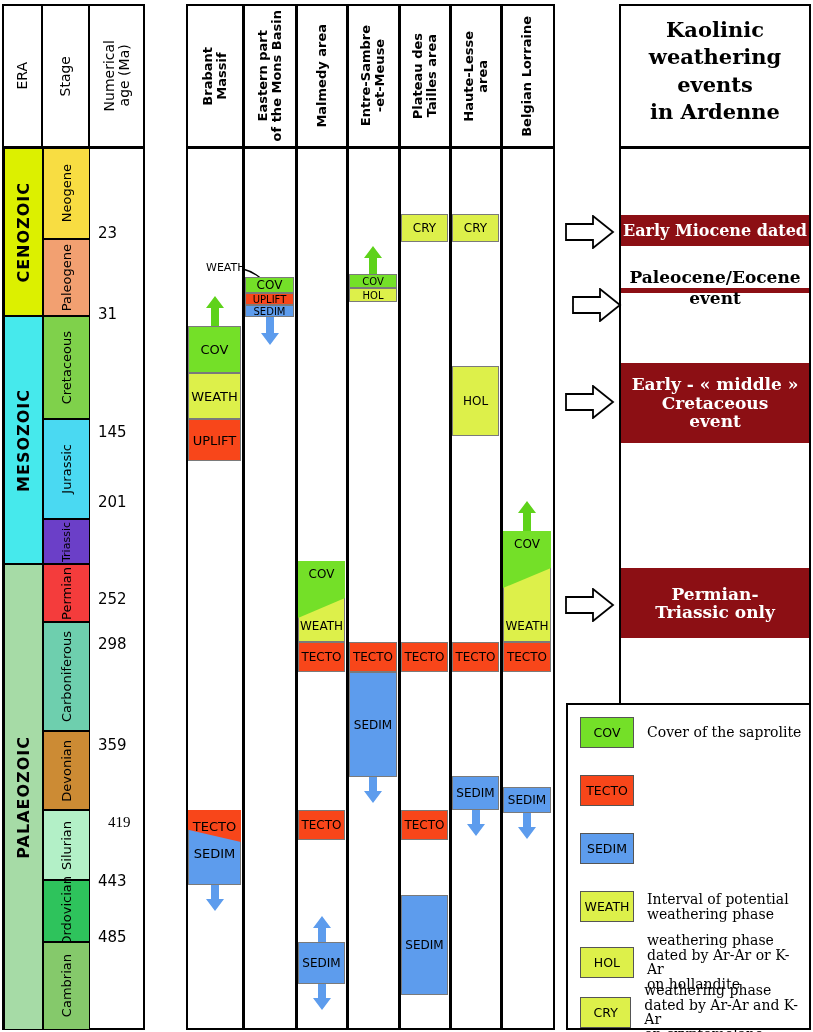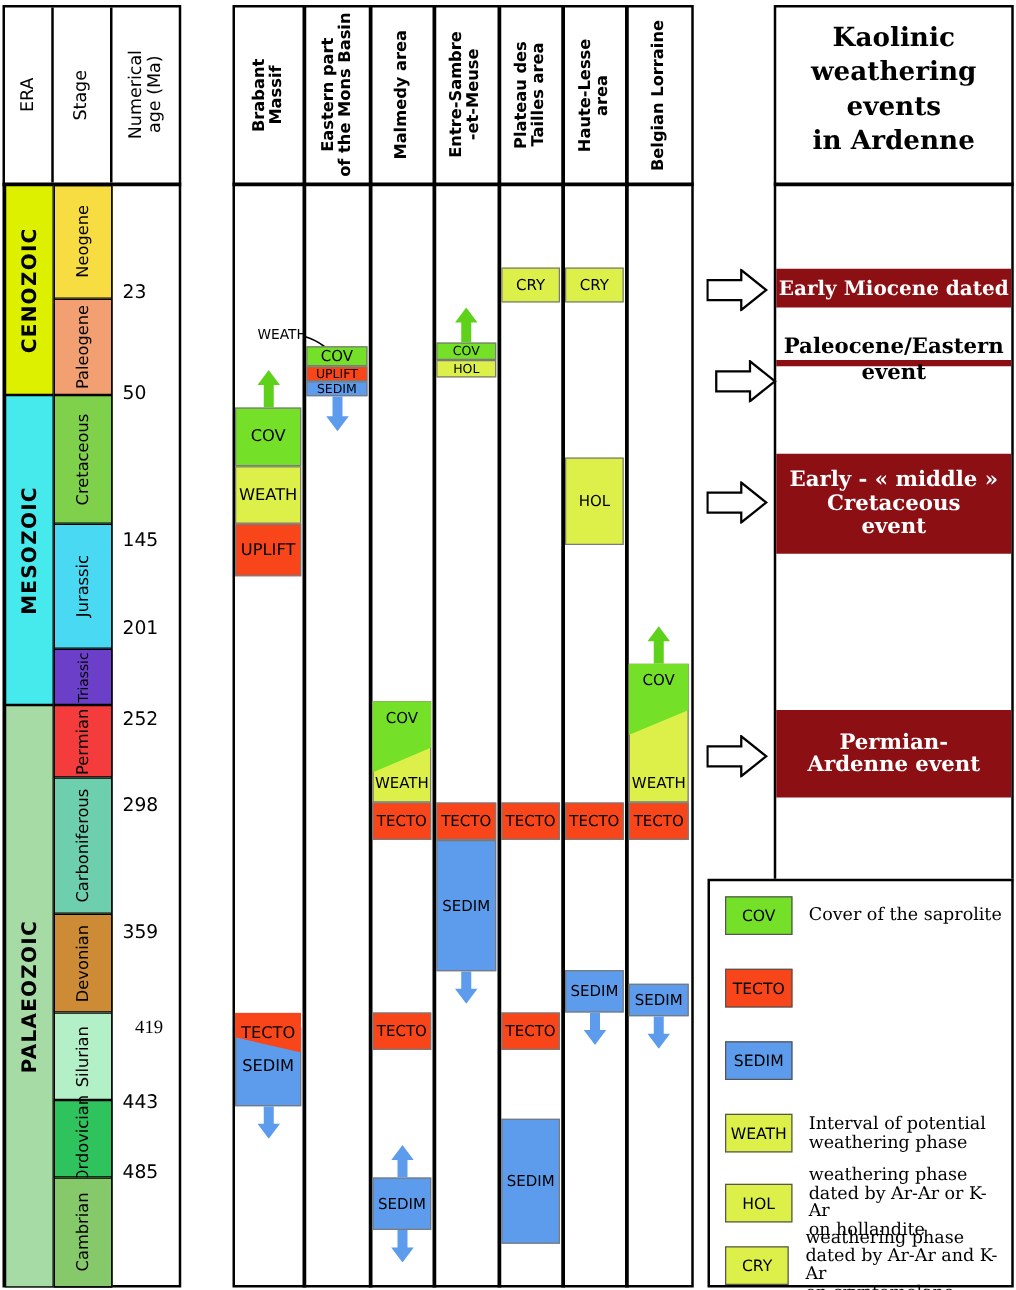--- a/index.html
+++ b/index.html
@@ -110,24 +110,24 @@
     <div class="stagecell" style="left:43px;top:880px;width:47px;height:62px;background:#2ec35c;">
       <span class="stagelab" style="font-size:13px;">Ordovician</span>
     </div>
     <div class="stagecell" style="left:43px;top:942px;width:47px;height:88px;background:#85c96b;">
       <span class="stagelab" style="font-size:13px;">Cambrian</span>
     </div>
     <div style="left:43px;top:148px;width:47px;height:882px;border:1px solid #000;box-sizing:border-box;position:absolute;pointer-events:none;"></div>
   </div>
 <div id="age-layer">
     <div class="agetick" style="left:98px;top:224px;">23</div>
-    <div class="agetick" style="left:98px;top:305px;">50</div>
+    <div class="agetick" style="left:98px;top:305px;">31</div>
     <div class="agetick" style="left:98px;top:423px;">145</div>
     <div class="agetick" style="left:98px;top:493px;">201</div>
-    <div class="agetick" style="left:98px;top:566px;text-align:center;">252</div>
+    <div class="agetick" style="left:98px;top:590px;text-align:center;">252</div>
     <div class="agetick" style="left:98px;top:635px;">298</div>
     <div class="agetick" style="left:98px;top:736px;">359</div>
     <div class="agetick" style="left:108px;top:814px;font-family:Liberation Serif, serif;">419</div>
     <div class="agetick" style="left:98px;top:872px;">443</div>
     <div class="agetick" style="left:98px;top:928px;">485</div>
     <div class="agetick" style="left:98px;top:1044px;">541</div>
   </div>
 
 <div class="panel" style="left:186px;top:4px;width:369px;height:1026px;"></div>
 <div class="gridline" style="left:186px;top:146px;width:369px;height:2.5px;"></div>
@@ -242,27 +242,27 @@
 <div class="gridline" style="left:619px;top:146px;width:192px;height:2.5px;"></div>
 
 <div class="hdr-title" style="left:621px;top:16px;width:188px;white-space:pre-line;">Kaolinic
 weathering
 events
 in Ardenne</div>
 
 <div id="events-layer">
     <div class="eventbar" style="left:621px;top:215px;width:188px;height:31px;background:#8c0f14;font-size:16px;white-space:pre-line;">Early Miocene dated</div>
     <div style="position:absolute;left:621px;top:288px;width:188px;height:5px;background:#8c0f14;"></div>
-    <div style="position:absolute;left:621px;top:267px;width:188px;text-align:center;white-space:pre-line;font-family:&quot;DejaVu Serif&quot;,serif;font-weight:bold;font-size:17px;line-height:1.22;color:#000;">Paleocene/Eastern
+    <div style="position:absolute;left:621px;top:267px;width:188px;text-align:center;white-space:pre-line;font-family:&quot;DejaVu Serif&quot;,serif;font-weight:bold;font-size:17px;line-height:1.22;color:#000;">Paleocene/Eocene
 event</div>
     <div class="eventbar" style="left:621px;top:363px;width:188px;height:80px;background:#8c0f14;font-size:17px;white-space:pre-line;">Early - « middle »
 Cretaceous
 event</div>
     <div class="eventbar" style="left:621px;top:568px;width:188px;height:70px;background:#8c0f14;font-size:17px;white-space:pre-line;">Permian-
-Ardenne event</div>
+Triassic only</div>
   </div>
 <div id="eventarrows-layer">
     <svg class="arrowsvg" width="50" height="34" style="left:565px;top:215px;">
       <path d="M1,9 L28,9 L28,1 L48,17 L28,33 L28,25 L1,25 Z" fill="#fff" stroke="#000" stroke-width="1.8"></path>
     </svg>
     <svg class="arrowsvg" width="50" height="34" style="left:572px;top:288px;">
       <path d="M1,9 L28,9 L28,1 L48,17 L28,33 L28,25 L1,25 Z" fill="#fff" stroke="#000" stroke-width="1.8"></path>
     </svg>
     <svg class="arrowsvg" width="50" height="34" style="left:565px;top:385px;">
       <path d="M1,9 L28,9 L28,1 L48,17 L28,33 L28,25 L1,25 Z" fill="#fff" stroke="#000" stroke-width="1.8"></path>

